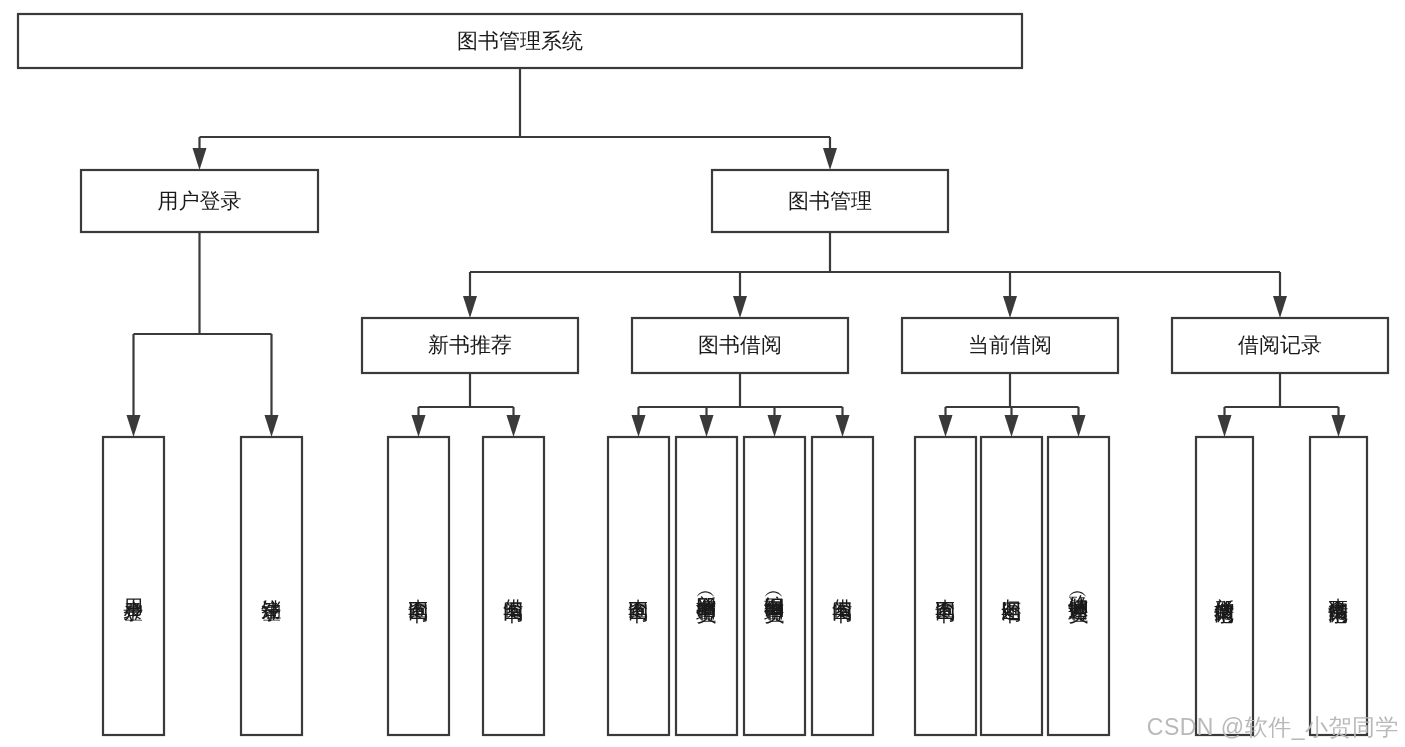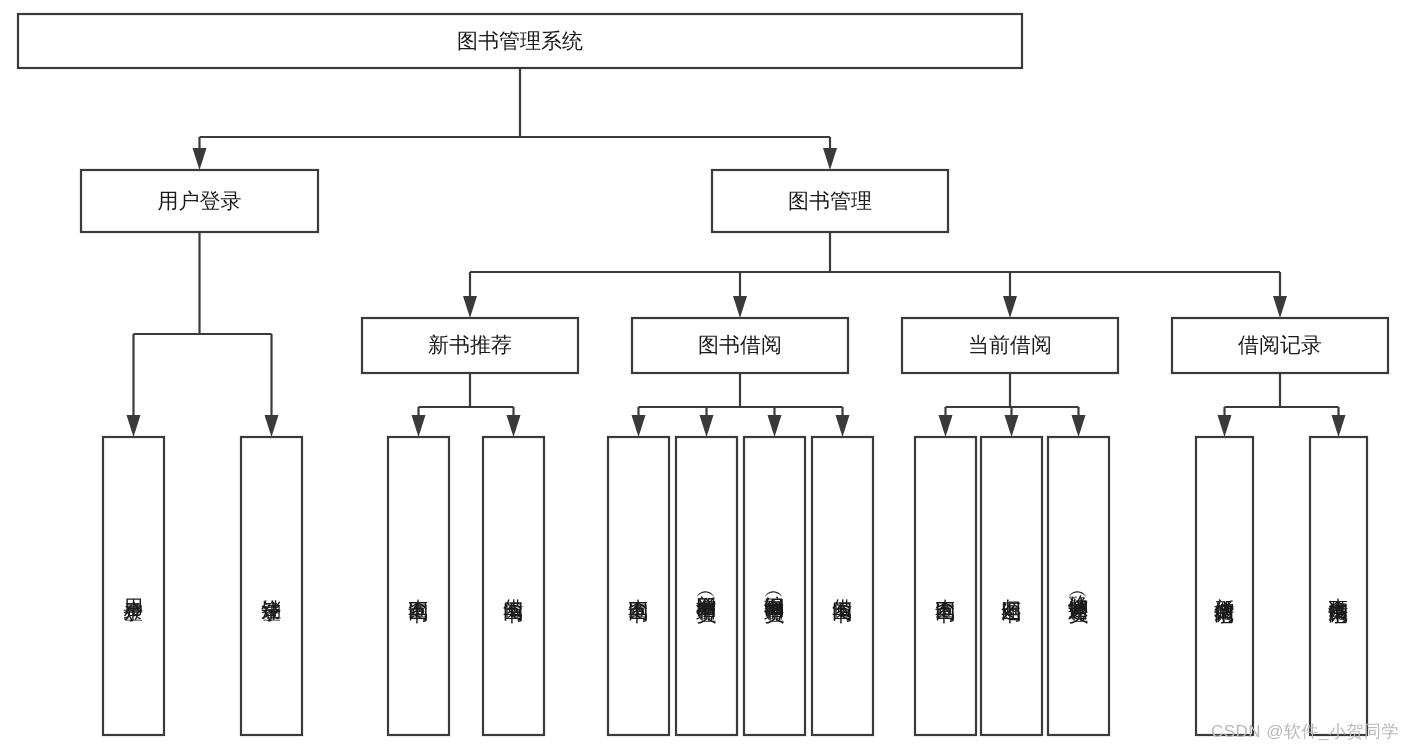--- a/index.html
+++ b/index.html
@@ -65,21 +65,21 @@
     letter-spacing: 1.5px;
     color: #1a1a1a;
     white-space: nowrap;
     text-align: center;
   }
   .watermark {
     position: absolute;
     right: 6px;
     bottom: 4px;
     font-family: "Liberation Sans", "DejaVu Sans", sans-serif;
-    font-size: 17px;
+    font-size: 23px;
     color: #b9b9b9;
     letter-spacing: 0.5px;
     white-space: nowrap;
   }
 </style>
 </head>
 <body>
 
 <div id="diagram-root">
 

